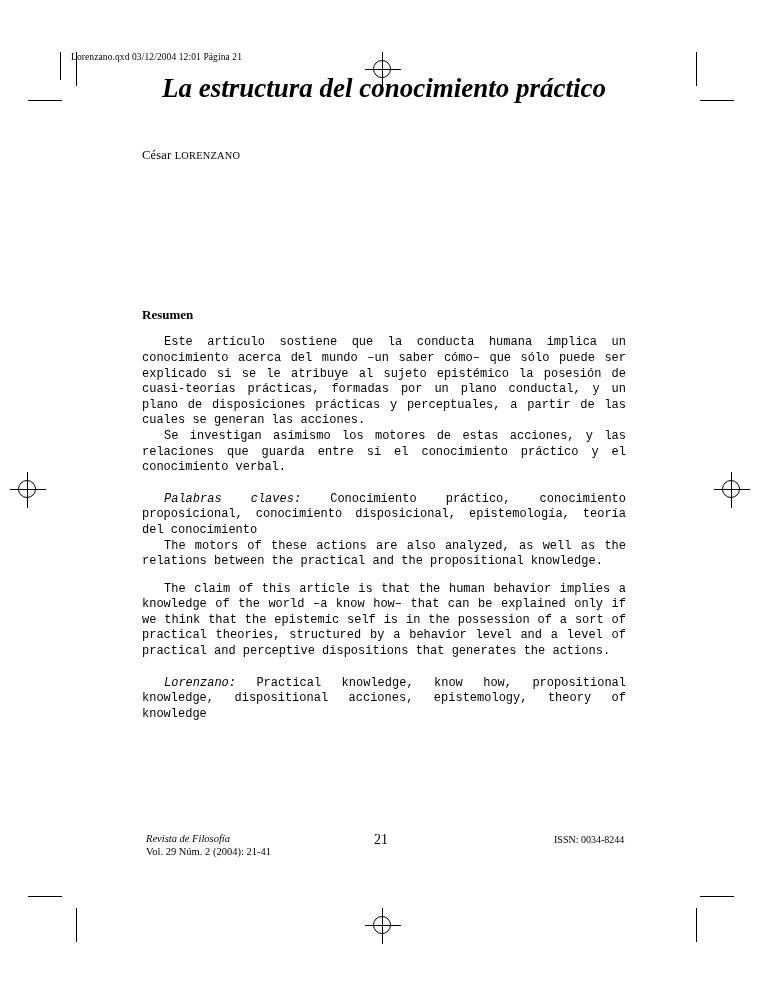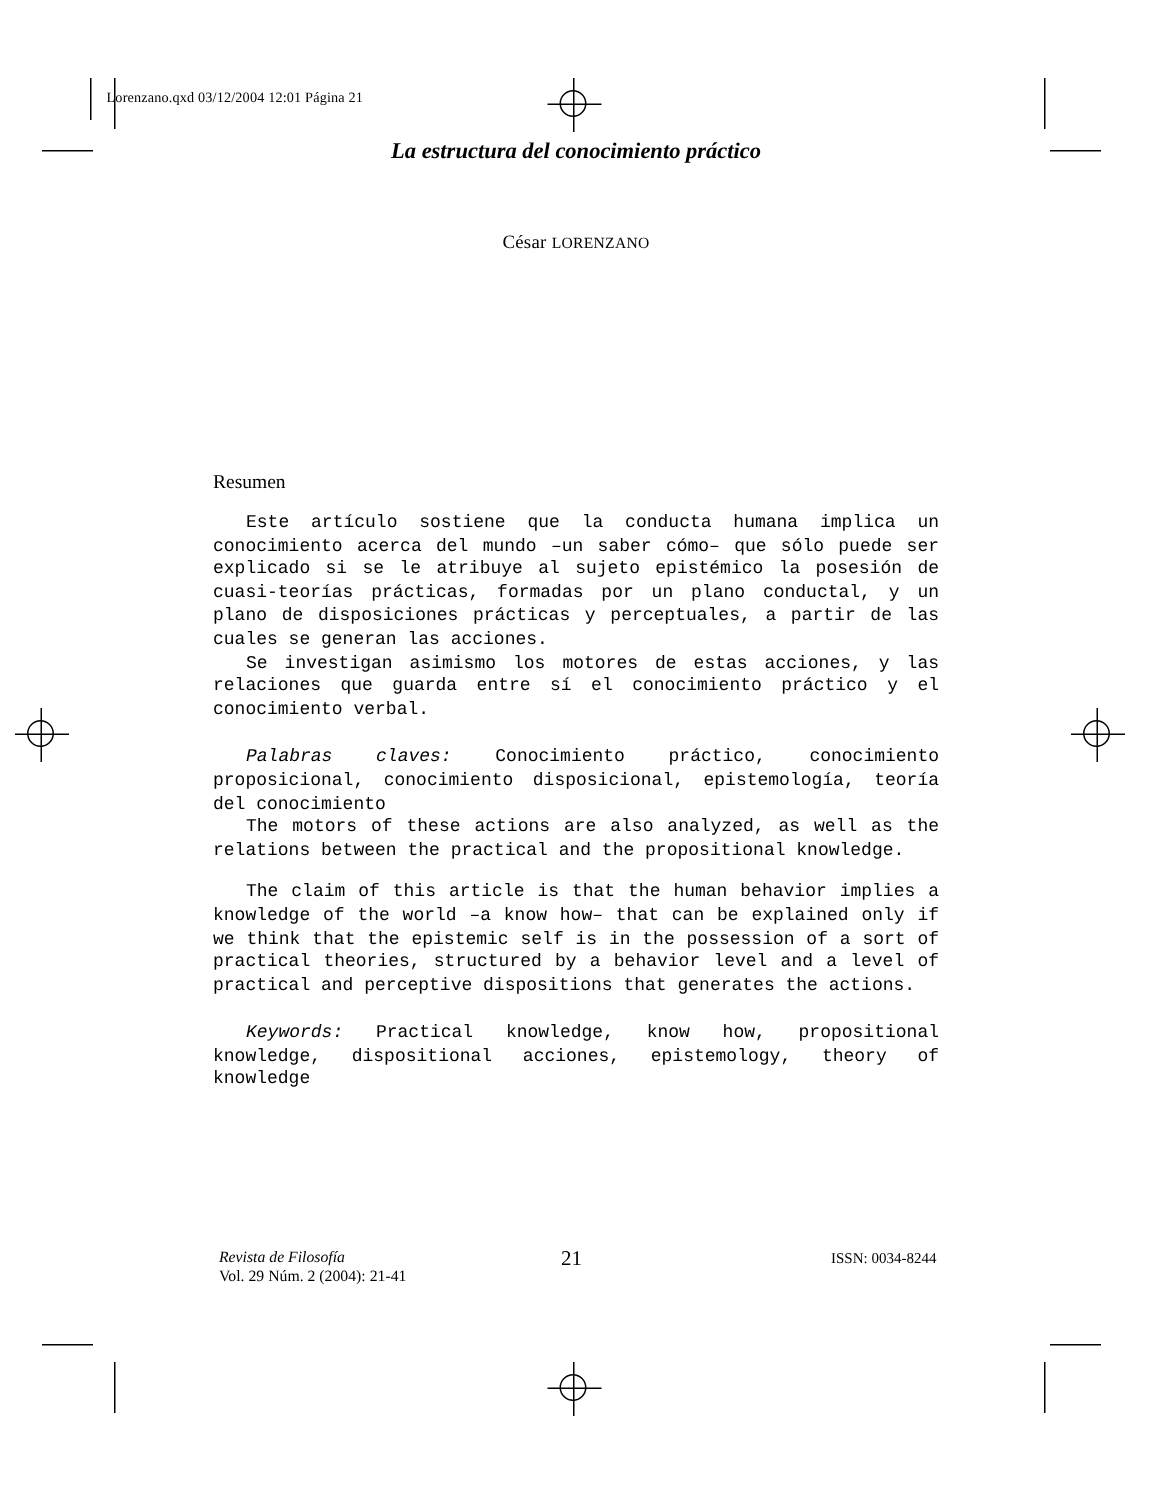--- a/index.html
+++ b/index.html
@@ -45,21 +45,21 @@
     width: 1px; height: 36px;
     background: #000;
   }
 
   
   .slug {
     position: absolute;
     left: 60px;
     top: 52px;
     display: flex;
-    align-items: center;
+    align-items: flex-start;
   }
   .slug .bar {
     width: 1px;
     height: 28px;
     background: #000;
     margin-right: 10px;
   }
   .slug .slug-text {
     font-family: "Liberation Serif", serif;
     font-size: 9.5px;
@@ -71,37 +71,37 @@
   .page {
     position: absolute;
     left: 142px;
     top: 0;
     width: 484px;
   }
 
   .title {
     text-align: center;
     font-style: italic;
-    font-size: 15px;
-    margin-top: 92px;
+    font-size: 27px;
+    margin-top: 72px;
     line-height: 1.2;
   }
 
   .author {
-    text-align: center;
+    text-align: left;
     font-size: 12.5px;
     margin-top: 44px;
     letter-spacing: 0.2px;
   }
   .author .sc {
     font-size: 10.4px;
   }
 
   .section-head {
-    font-weight: normal;
+    font-weight: bold;
     font-size: 13px;
     margin-top: 144px;
   }
   .section-head.abstract-head {
     margin-top: 40px;
   }
 
   p.body-par {
     font-size: 12px;
     line-height: 1.30;
@@ -203,21 +203,21 @@
     <span>César </span><span class="sc">LORENZANO</span>
   </div>
 
   <div class="section-head">Resumen</div>
   <p class="body-par first-par">Este artículo sostiene que la conducta humana implica un conocimiento acerca del mundo –un saber cómo– que sólo puede ser explicado si se le atribuye al sujeto epistémico la posesión de cuasi-teorías prácticas, formadas por un plano conductal, y un plano de disposiciones prácticas y perceptuales, a partir de las cuales se generan las acciones.</p>
   <p class="body-par">Se investigan asimismo los motores de estas acciones, y las relaciones que guarda entre sí el conocimiento práctico y el conocimiento verbal.</p>
   <p class="body-par kw"><span class="kwlabel">Palabras claves:</span><span> Conocimiento práctico, conocimiento proposicional, conocimiento disposicional, epistemología, teoría del conocimiento</span></p>
 
   <p class="body-par">The motors of these actions are also analyzed, as well as the relations between the practical and the propositional knowledge.</p>
   <p class="body-par first-par">The claim of this article is that the human behavior implies a knowledge of the world –a know how– that can be explained only if we think that the epistemic self is in the possession of a sort of practical theories, structured by a behavior level and a level of practical and perceptive dispositions that generates the actions.</p>
-  <p class="body-par kw"><span class="kwlabel">Keywords:</span><span> Practical knowledge, know how, propositional knowledge, dispositional acciones, epistemology, theory of knowledge</span></p>
+  <p class="body-par kw"><span class="kwlabel">Lorenzano:</span><span> Practical knowledge, know how, propositional knowledge, dispositional acciones, epistemology, theory of knowledge</span></p>
 
 </div>
 
 <div class="footer">
   <div class="left">
     <div class="journal">Revista de Filosofía</div>
     <div>Vol. 29 Núm. 2 (2004): 21-41</div>
   </div>
   <div class="pageno">21</div>
   <div class="right">ISSN: 0034-8244</div>

